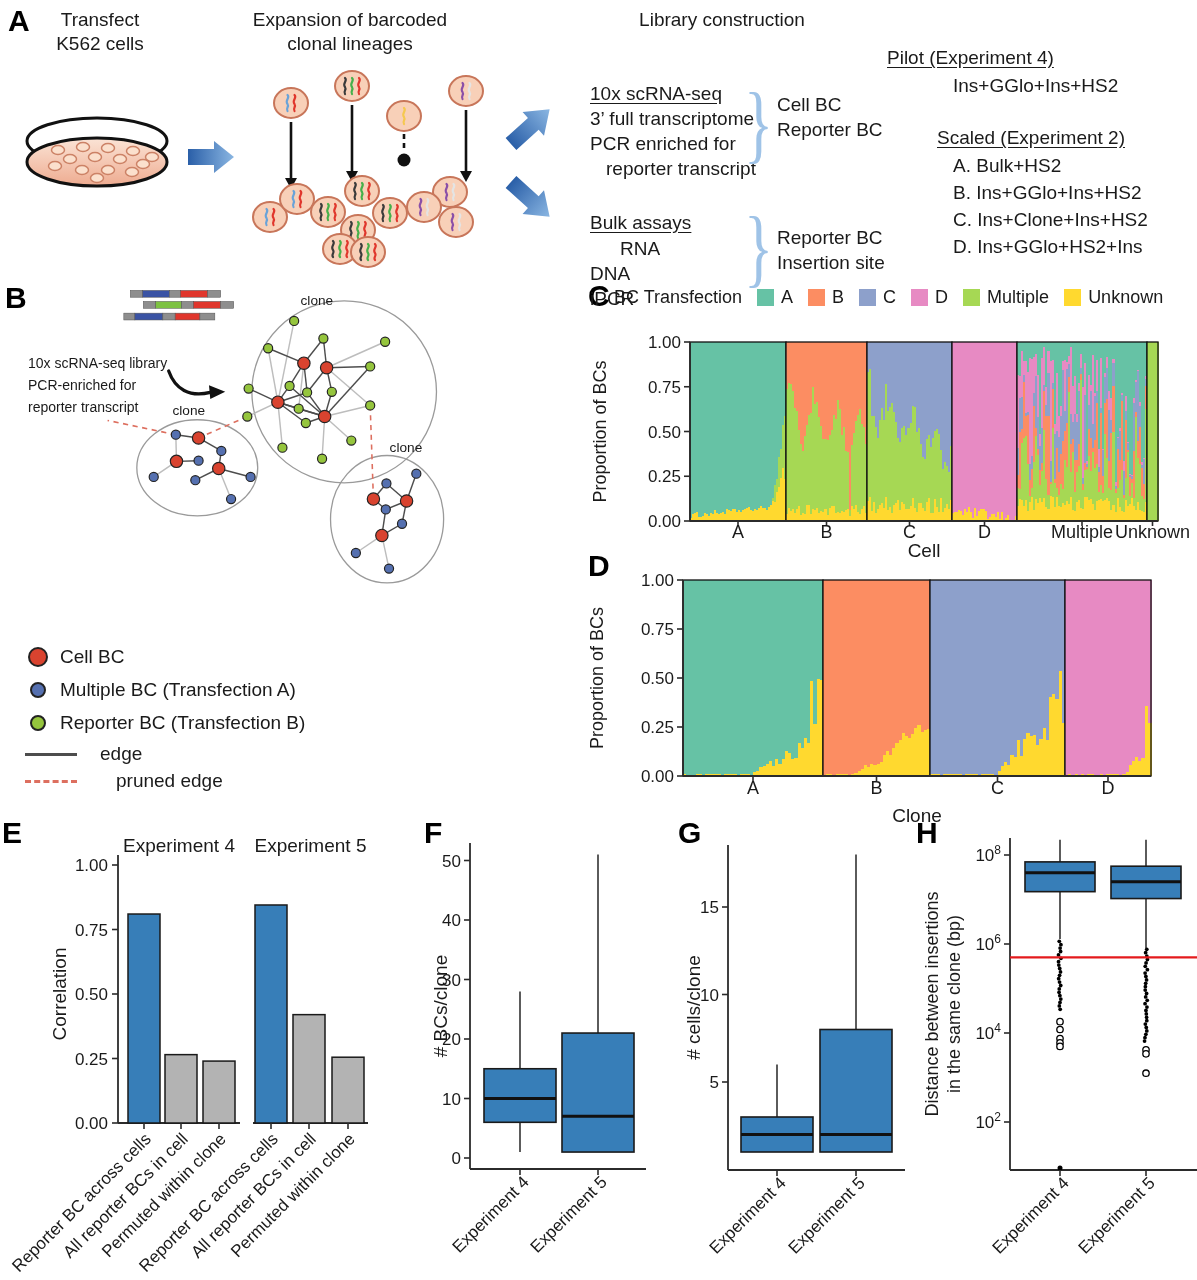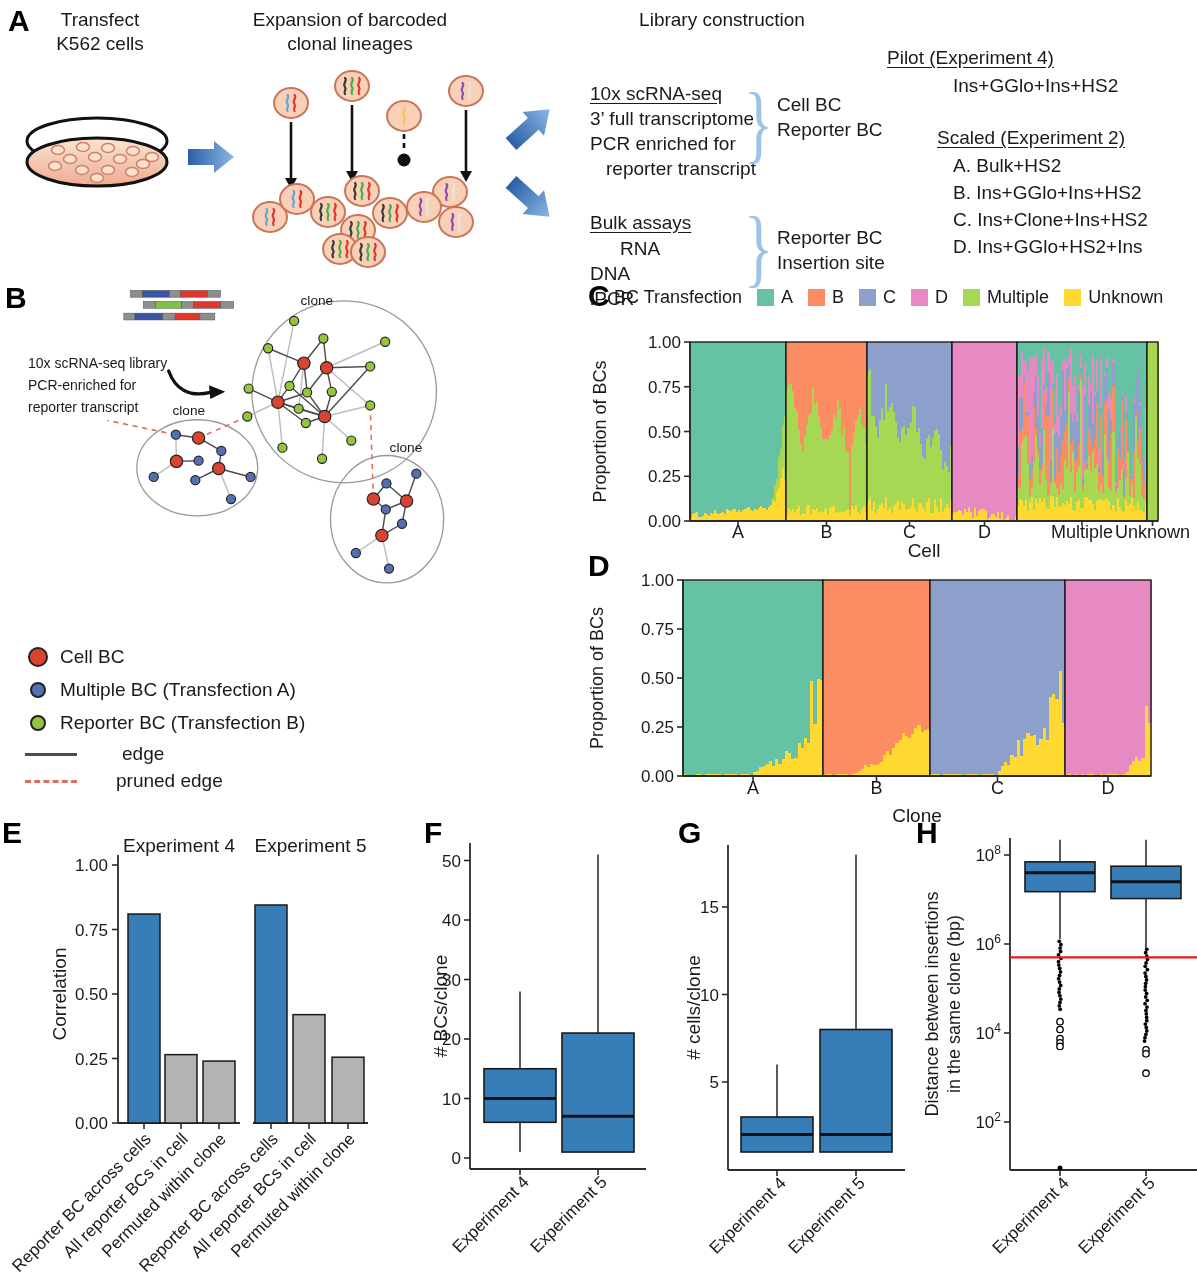--- a/index.html
+++ b/index.html
@@ -1622,21 +1622,21 @@
     <div class="row" style="top:66px">
       <span class="iconcol">
           <span class="dot" style="width:16px;height:16px;background:#95C53D"></span>
         </span>
       <span>Reporter BC (Transfection B)</span>
     </div>
     <div class="row" style="top:97px">
       <span class="iconcol" style="width:70px">
           <span class="lineicon"></span>
         </span>
-      <span style="margin-left:36px">edge</span>
+      <span style="margin-left:14px">edge</span>
     </div>
     <div class="row" style="top:124px">
       <span class="iconcol" style="width:70px">
           <span class="dashicon"></span>
         </span>
       <span style="margin-left:30px">pruned edge</span>
     </div>
   </div>
 
   <div id="c-legend">

